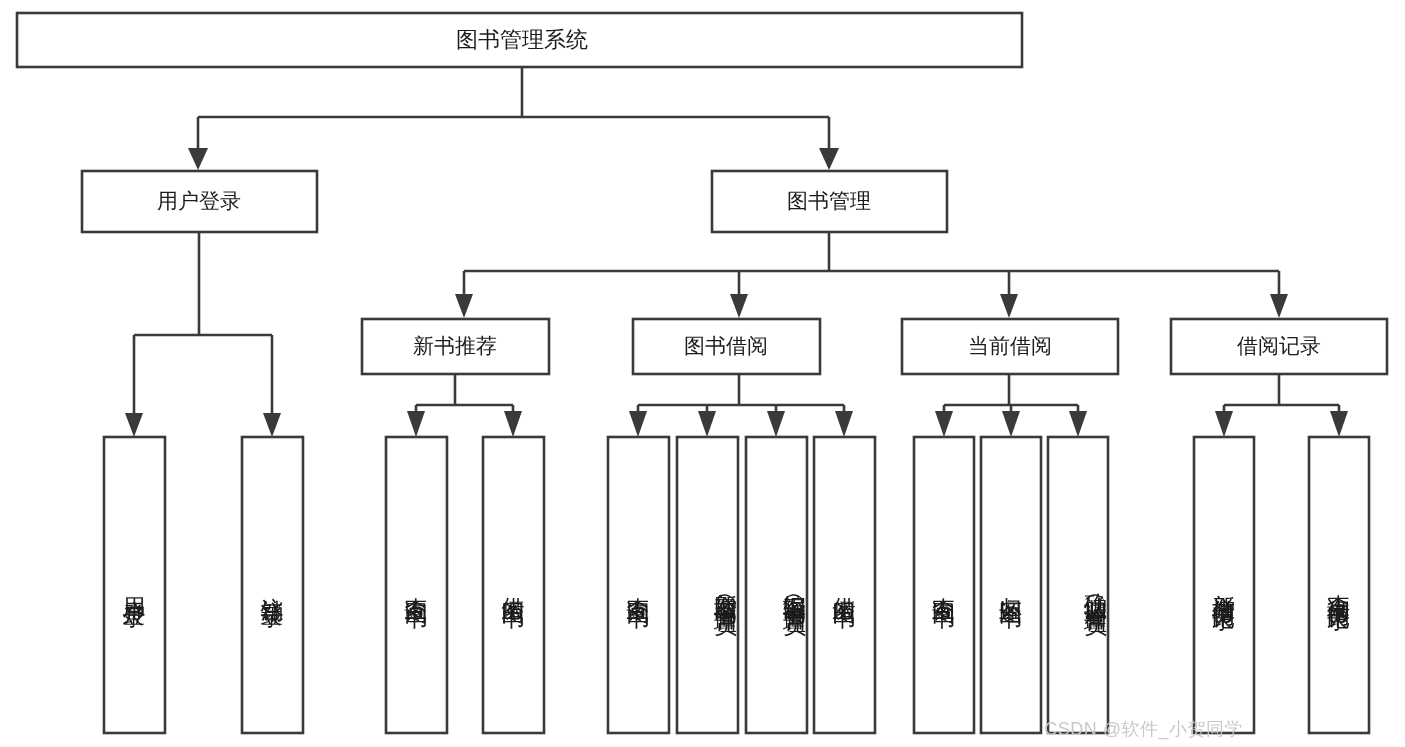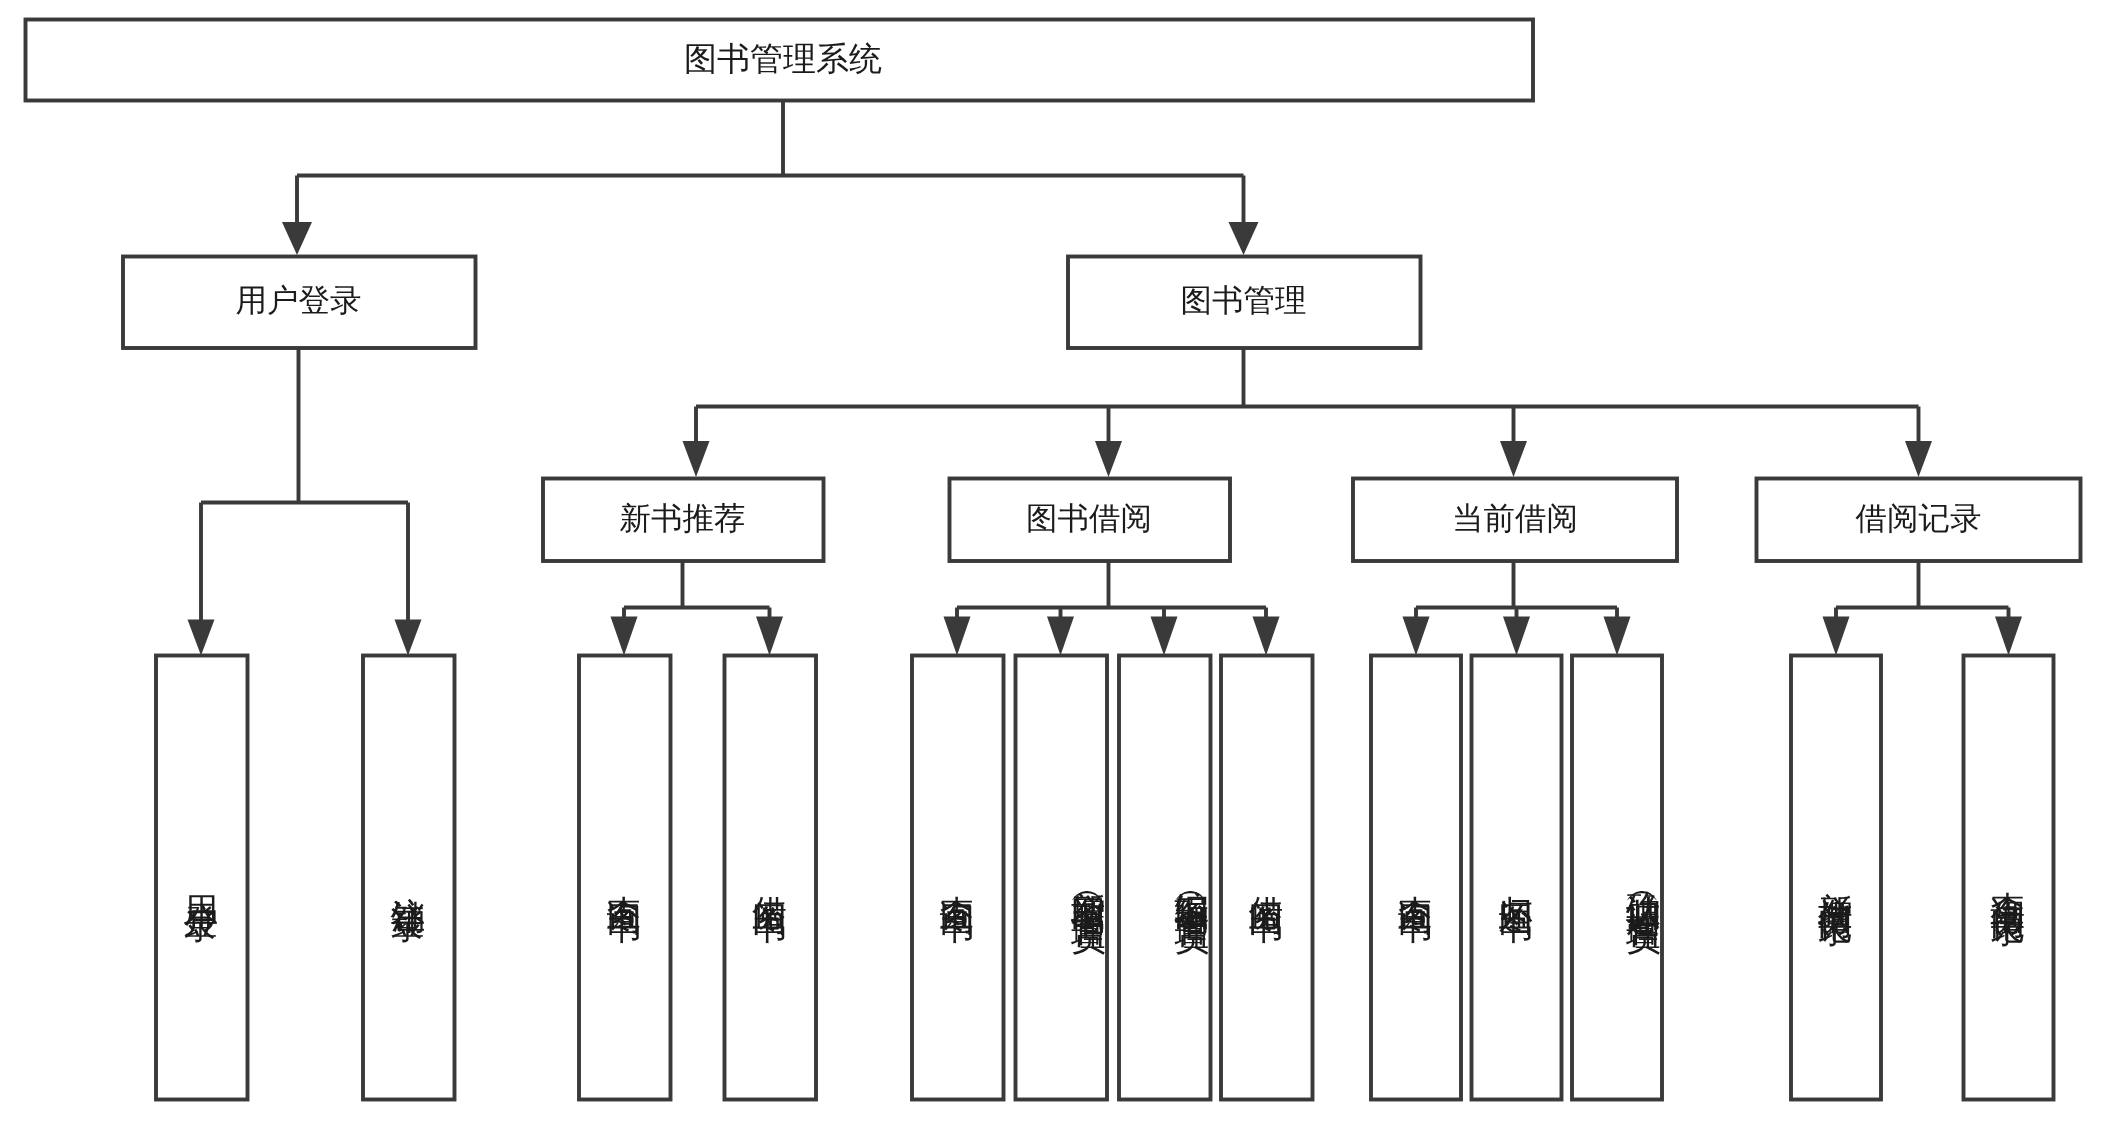--- a/index.html
+++ b/index.html
@@ -217,14 +217,15 @@
   <div class="leaf-label" style="left:608px; top:437px; width:61px; height:296px;">查询图书</div>
   <div class="leaf-label" style="left:677px; top:437px; width:61px; height:296px; align-items:flex-start; padding-top:6px; box-sizing:border-box;">新增图书（管理员）</div>
   <div class="leaf-label" style="left:746px; top:437px; width:61px; height:296px; align-items:flex-start; padding-top:6px; box-sizing:border-box;">编辑图书（管理员）</div>
   <div class="leaf-label" style="left:814px; top:437px; width:61px; height:296px;">借阅图书</div>
   <div class="leaf-label" style="left:914px; top:437px; width:60px; height:296px;">查询图书</div>
   <div class="leaf-label" style="left:981px; top:437px; width:60px; height:296px;">归还图书</div>
   <div class="leaf-label" style="left:1048px; top:437px; width:60px; height:296px; align-items:flex-start; padding-top:6px; box-sizing:border-box;">确认归还（管理员）</div>
   <div class="leaf-label" style="left:1194px; top:437px; width:60px; height:296px;">新增借阅记录</div>
   <div class="leaf-label" style="left:1309px; top:437px; width:60px; height:296px;">查询借阅记录</div>
 
+  <div class="watermark">CSDN @软件_小贺同学</div>
 
 </div>
 
 </body></html>

